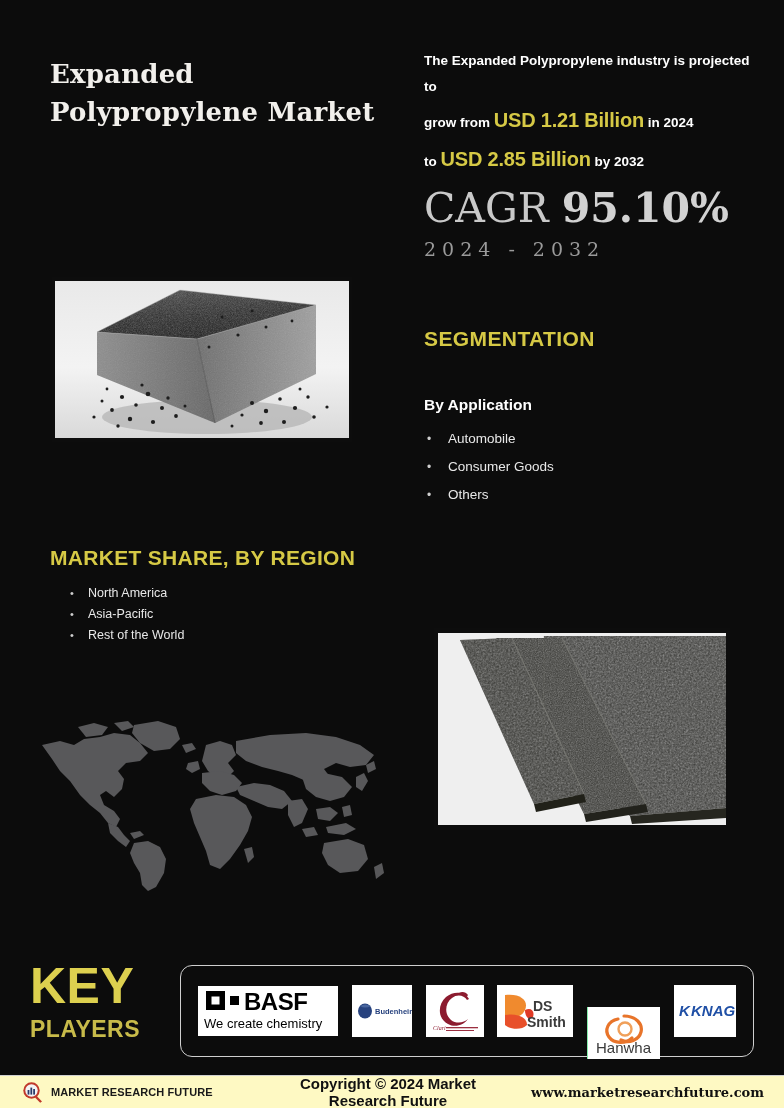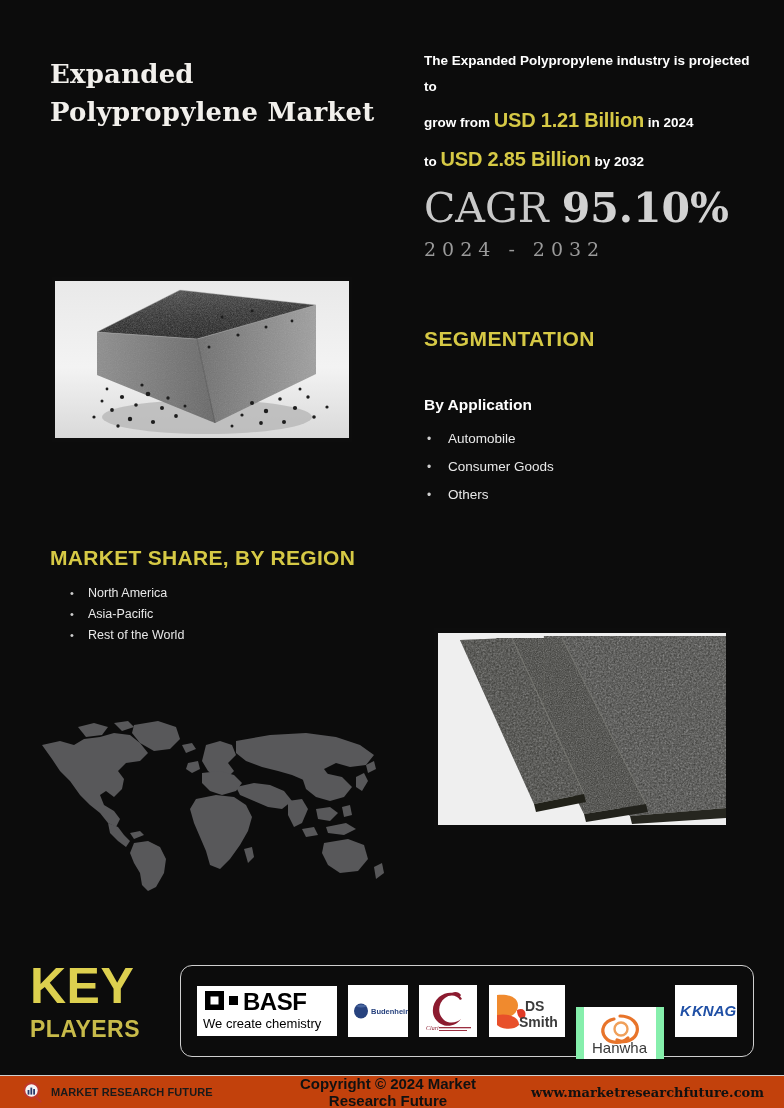--- a/index.html
+++ b/index.html
@@ -204,21 +204,21 @@
     justify-content: center;
     overflow: hidden;
     flex: none;
   }
 
   
   .footer {
     position: absolute;
     left: 0; bottom: 0;
     width: 784px; height: 33px;
-    background: #c2410c;
+    background: #fef9c3;
     border-top: 1px solid #d0d0d0;
     display: flex;
     align-items: center;
   }
   .footer-brand {
     display: flex;
     align-items: center;
     gap: 7px;
     margin-left: 22px;
     width: 260px;
@@ -529,21 +529,21 @@
       <svg viewBox="0 0 76 52" width="76" height="52">
         <rect width="76" height="52" fill="#ffffff"></rect>
         <path d="M8 10 C24 8 32 16 28 25 C24 34 12 34 8 30 Z" fill="#f08a2e"></path>
         <path d="M8 30 C20 28 30 32 30 40 C24 46 12 44 8 40 Z" fill="#e8502a"></path>
         <path d="M28 25 C34 22 38 26 36 32 C32 36 28 32 28 25 Z" fill="#e03a26"></path>
         <text x="36" y="26" font-family="'Liberation Sans',sans-serif" font-size="14" font-weight="700" fill="#3b3b3b">DS</text>
         <text x="30" y="42" font-family="'Liberation Sans',sans-serif" font-size="14" font-weight="700" fill="#3b3b3b">Smith</text>
       </svg>
     </div>
 
-    <div class="logo-cell" style="width:88px;height:52px;margin-top:44px;">
+    <div class="logo-cell" style="width:73px;height:52px;margin-top:44px;">
       <svg viewBox="0 0 72 52" width="72" height="52">
         <rect width="72" height="52" fill="#ffffff"></rect>
         <g fill="none" stroke="#e8742a" stroke-width="3.2" stroke-linecap="round">
           <path d="M36 9 C48 9 55 17 53 25 C51 33 41 37 33 33"></path>
           <path d="M30 12 C20 14 16 23 21 30 C26 37 38 37 44 31"></path>
         </g>
         <circle cx="37" cy="22" r="6.5" fill="none" stroke="#f0a05a" stroke-width="2.4"></circle>
         <text x="8" y="46" font-family="'Liberation Sans',sans-serif" font-size="15" fill="#3a3a3a">Hanwha</text>
       </svg>
     </div>

